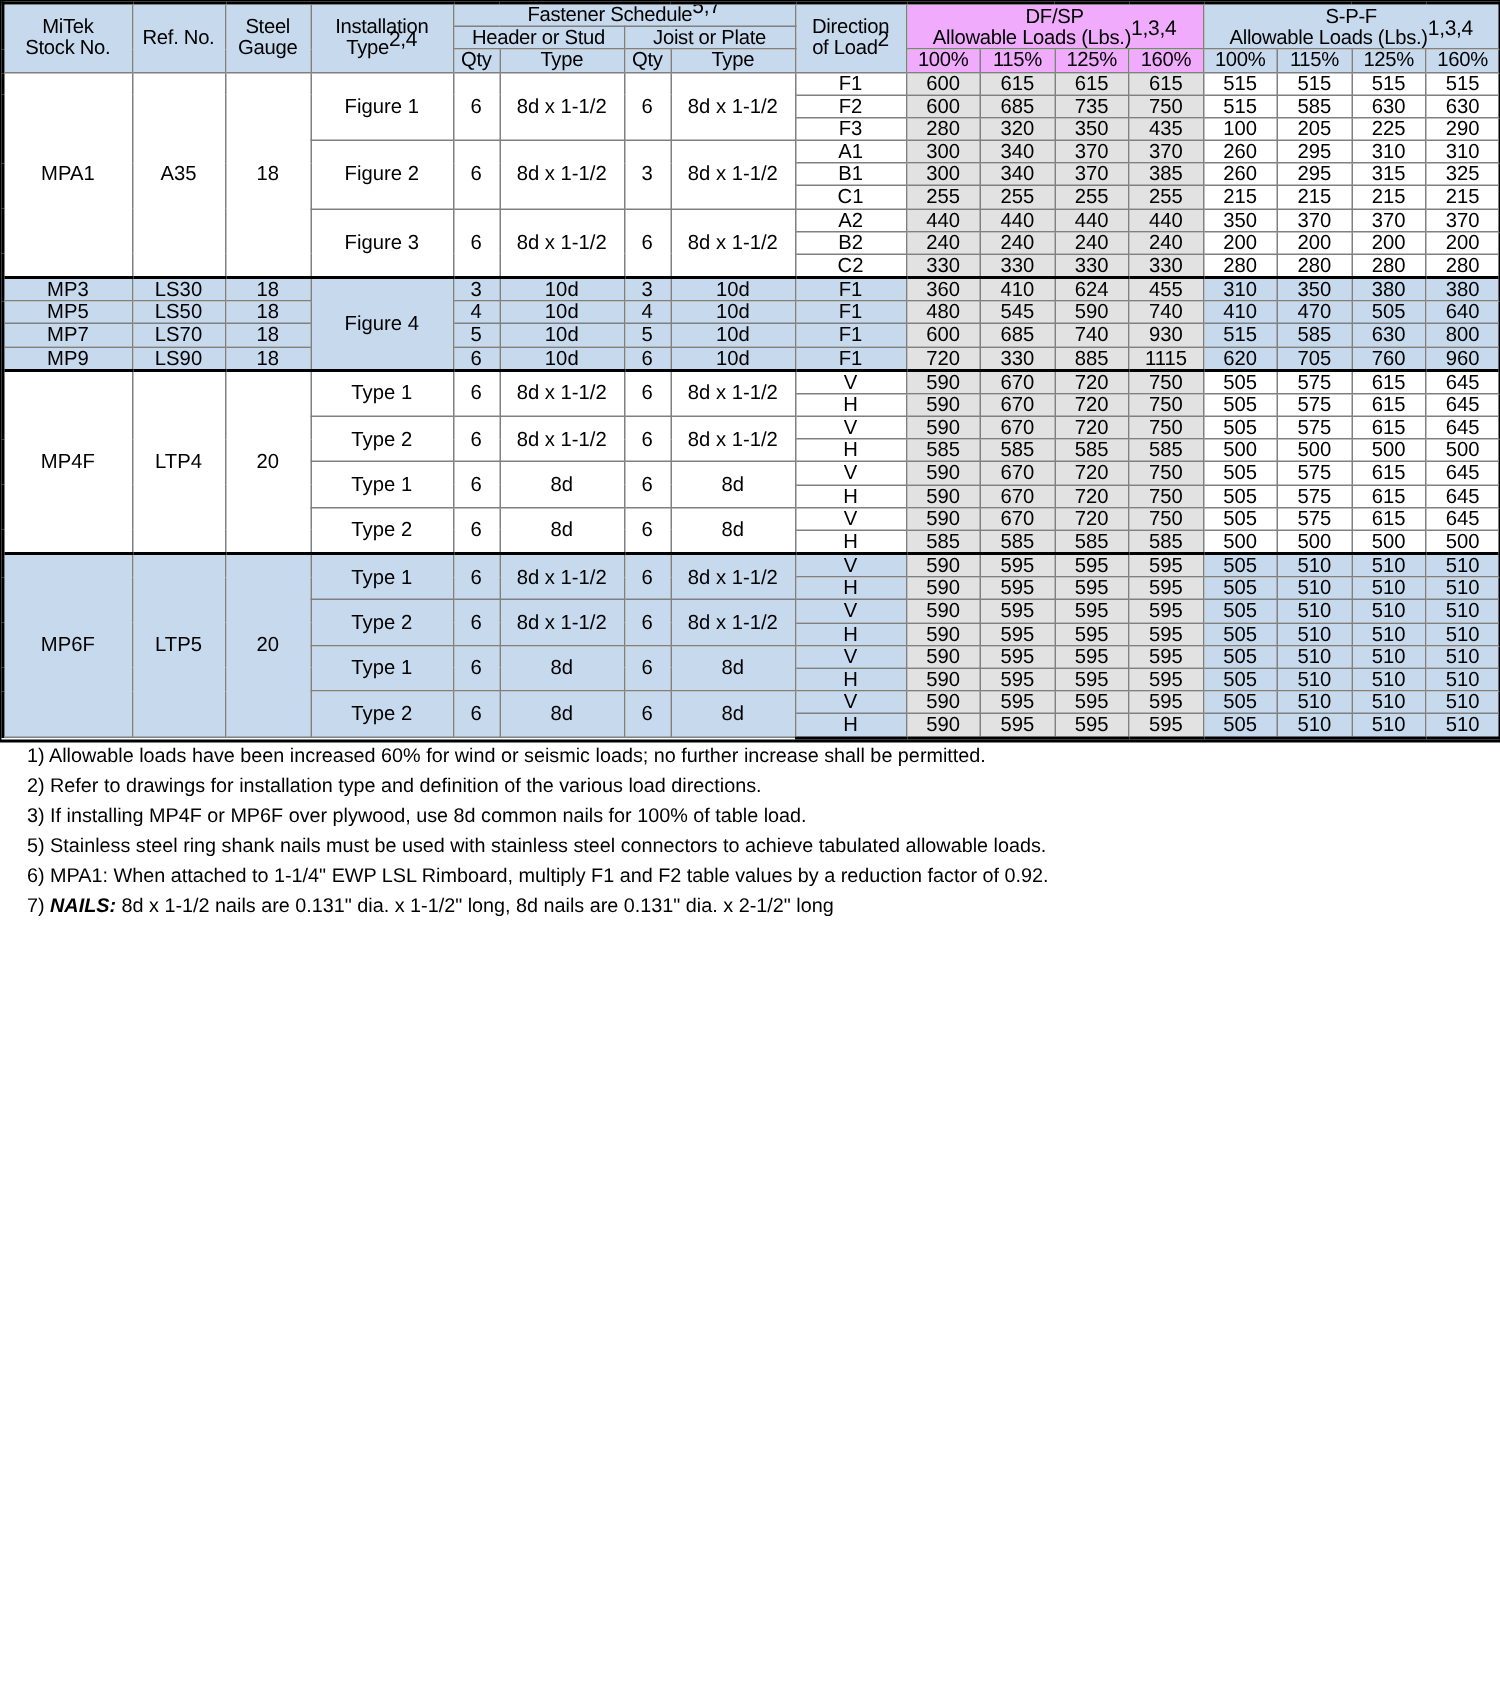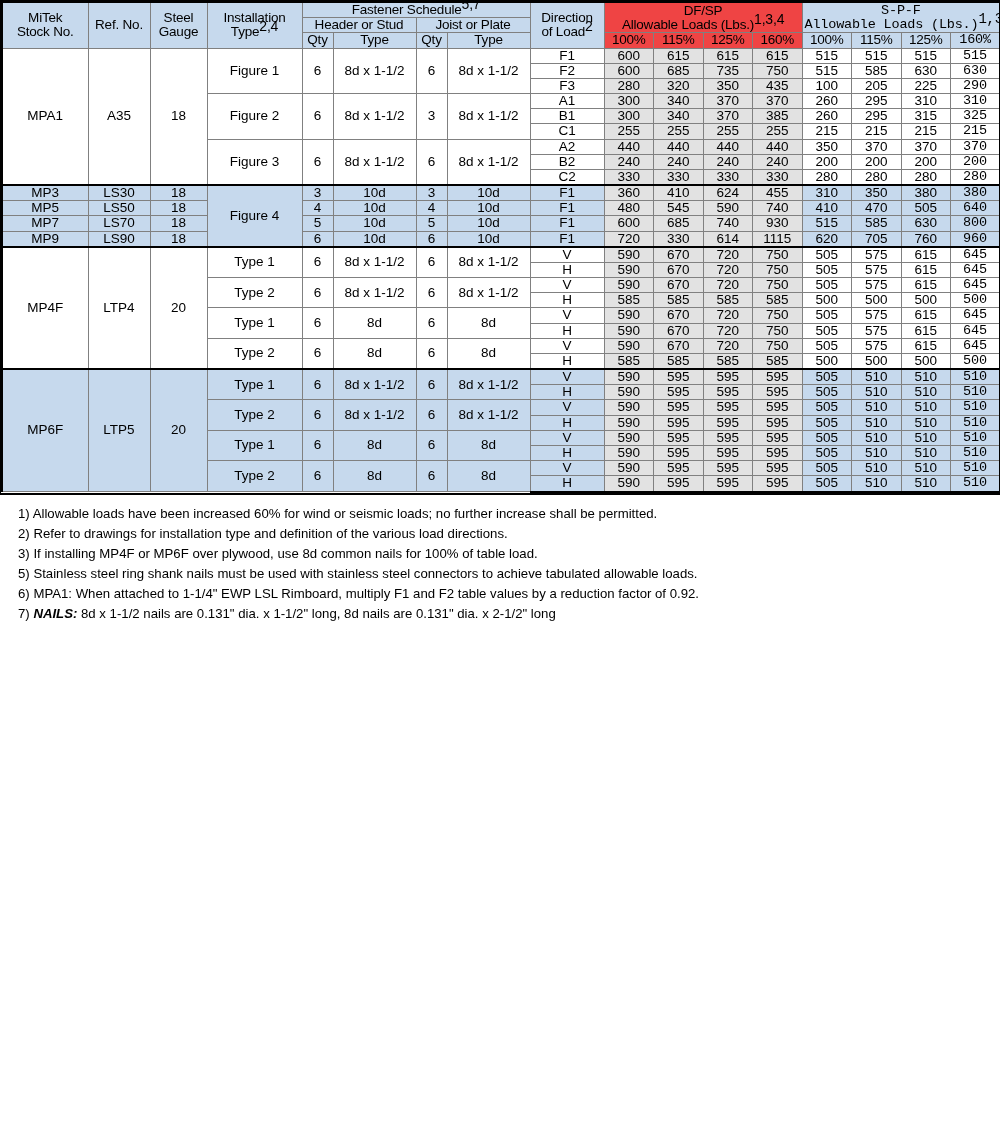--- a/index.html
+++ b/index.html
@@ -32,43 +32,43 @@
   
   table.spec{outline:2px solid #000;outline-offset:0;}
 
   
   thead th{
     background:#c6d9ed;
     font-weight:bold;
     font-size:14px;
     letter-spacing:-0.2px;
   }
-  thead th.gray{background:#ef4444;}
+  thead th.gray{background:#f0abfc;}
   thead th.blue{background:#c6d9ed;}
   th sup, td sup{font-size:14px;vertical-align:super;line-height:0;}
 
   
   .bt-heavy{border-top:2px solid #000 !important;}
   .bb-heavy{border-bottom:2px solid #000 !important;}
   .bl-heavy{border-left:2px solid #000 !important;}
-  .br-heavy{border-right:2px solid #000 !important;font-family:Liberation Mono, monospace;}
+  .br-heavy{border-right:2px solid #000 !important;}
 
   .grp-top{border-top:1.6px solid #6f6f6f !important;}
 
   
   td.white{background:#ffffff;}
   td.blue{background:#c6d9ed;}
   td.gray{background:#e2e2e2;}
 
   td.lbl{font-size:13.5px;}
   td.num{font-size:14px;}
 
   
   .notes{
-    margin:11px 0 0 18px;
+    margin:1px 0 0 18px;
     font-size:13.2px;
     line-height:1.52;
     font-family:"Liberation Sans","DejaVu Sans",sans-serif;
   }
   .notes div{white-space:nowrap;}
   .notes b{font-weight:bold;font-style:italic;}
 
   
   col.c-stock{width:86px;}
   col.c-ref{width:62px;}
@@ -333,21 +333,21 @@
           <td class="lbl blue bl-heavy">MP9</td>
           <td class="lbl blue">LS90</td>
           <td class="lbl blue">18</td>
           <td class="lbl blue">6</td>
           <td class="lbl blue">10d</td>
           <td class="lbl blue">6</td>
           <td class="lbl blue">10d</td>
           <td class="lbl blue">F1</td>
           <td class="num gray">720</td>
           <td class="num gray">330</td>
-          <td class="num gray">614</td>
+          <td class="num gray">885</td>
           <td class="num gray">1115</td>
           <td class="num blue">620</td>
           <td class="num blue">705</td>
           <td class="num blue">760</td>
           <td class="num blue br-heavy">960</td>
         </tr>
         <tr>
           <td class="lbl white bl-heavy bt-heavy" rowspan="8">MP4F</td>
           <td class="lbl white bt-heavy" rowspan="8">LTP4</td>
           <td class="lbl white bt-heavy" rowspan="8">20</td>

